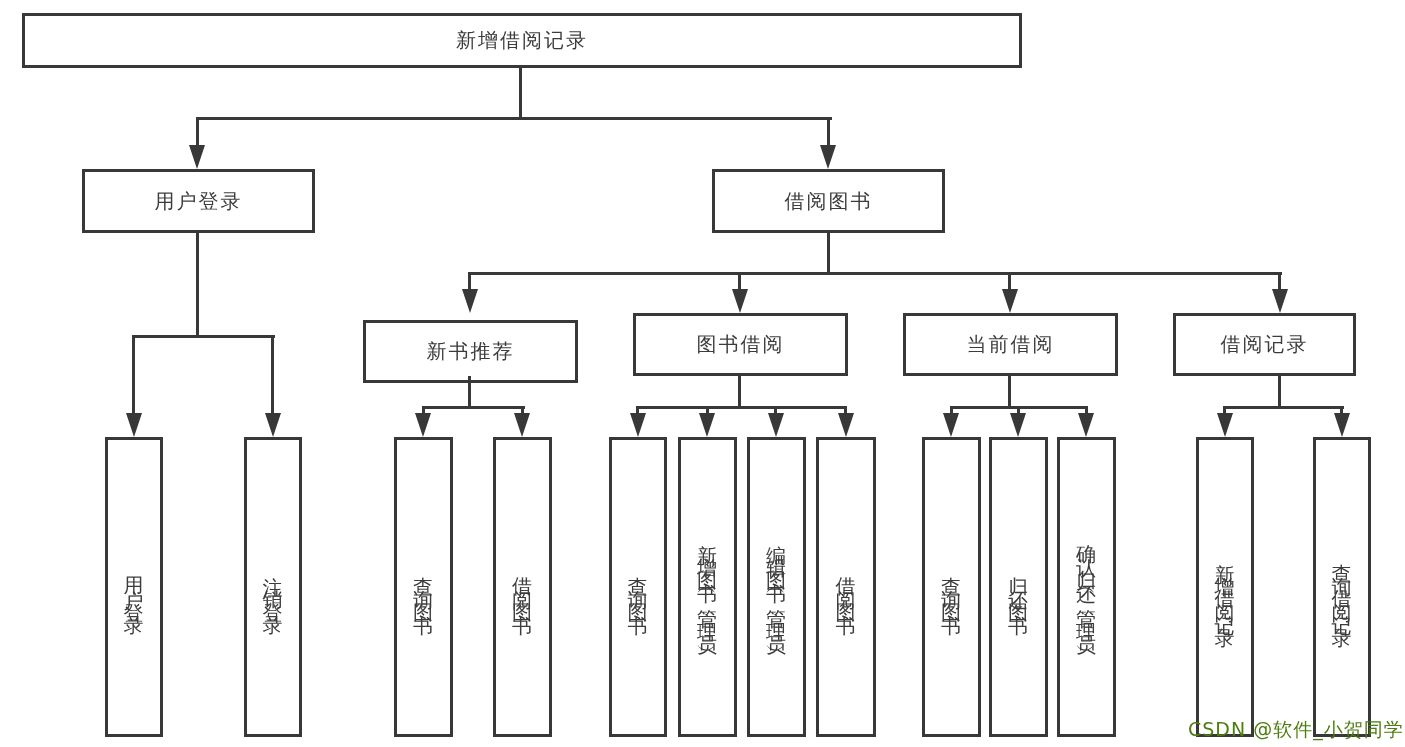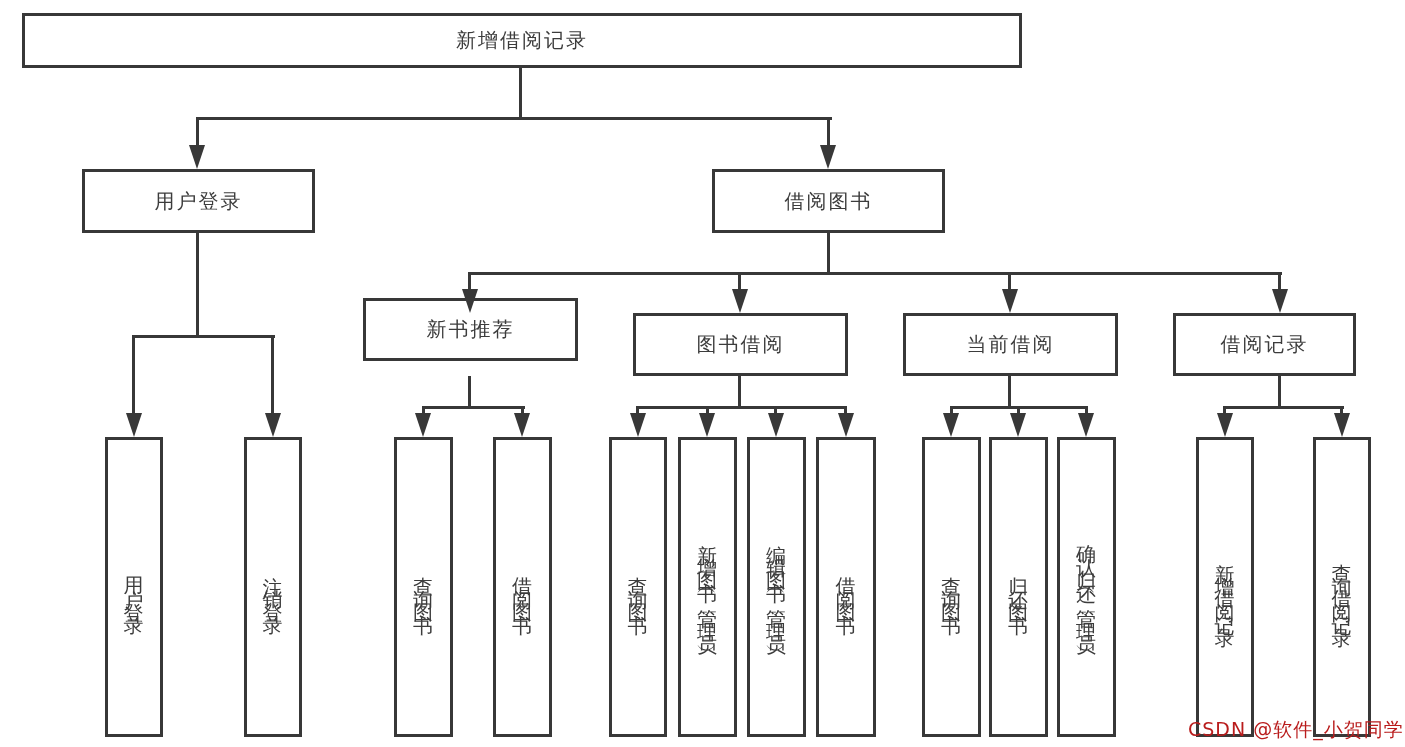--- a/index.html
+++ b/index.html
@@ -25,35 +25,35 @@
   }
   .hline { position:absolute; height:3px; background:#383838; }
   .vline { position:absolute; width:3px; background:#383838; }
   .tri {
     position:absolute; width:0; height:0;
     border-left:8px solid transparent; border-right:8px solid transparent;
     border-top:24px solid #383838;
   }
   .watermark {
     position:absolute; left:1188px; top:717px;
-    font-size:19px; color:#b91c1c; letter-spacing:1px; white-space:nowrap;
+    font-size:19px; color:#4d7c0f; letter-spacing:1px; white-space:nowrap;
   }
 </style>
 </head>
 <body>
 
 <div id="canvas">
 
   <div class="box" style="left:22px; top:13px; width:1000px; height:55px;">新增借阅记录</div>
 
   <div class="box" style="left:82px; top:169px; width:233px; height:64px;">用户登录</div>
 
   <div class="box" style="left:712px; top:169px; width:233px; height:64px;">借阅图书</div>
 
-  <div class="box" style="left:363px; top:298px; width:215px; height:63px;">新书推荐</div>
+  <div class="box" style="left:363px; top:320px; width:215px; height:63px;">新书推荐</div>
 
   <div class="box" style="left:903px; top:313px; width:215px; height:63px;">当前借阅</div>
 
   <div class="box" style="left:633px; top:313px; width:215px; height:63px;">图书借阅</div>
 
   <div class="box" style="left:1173px; top:313px; width:183px; height:63px;">借阅记录</div>
 
   <div class="leaf" style="left:105px; width:58px;">
     <span>用户登录</span>
   </div>

